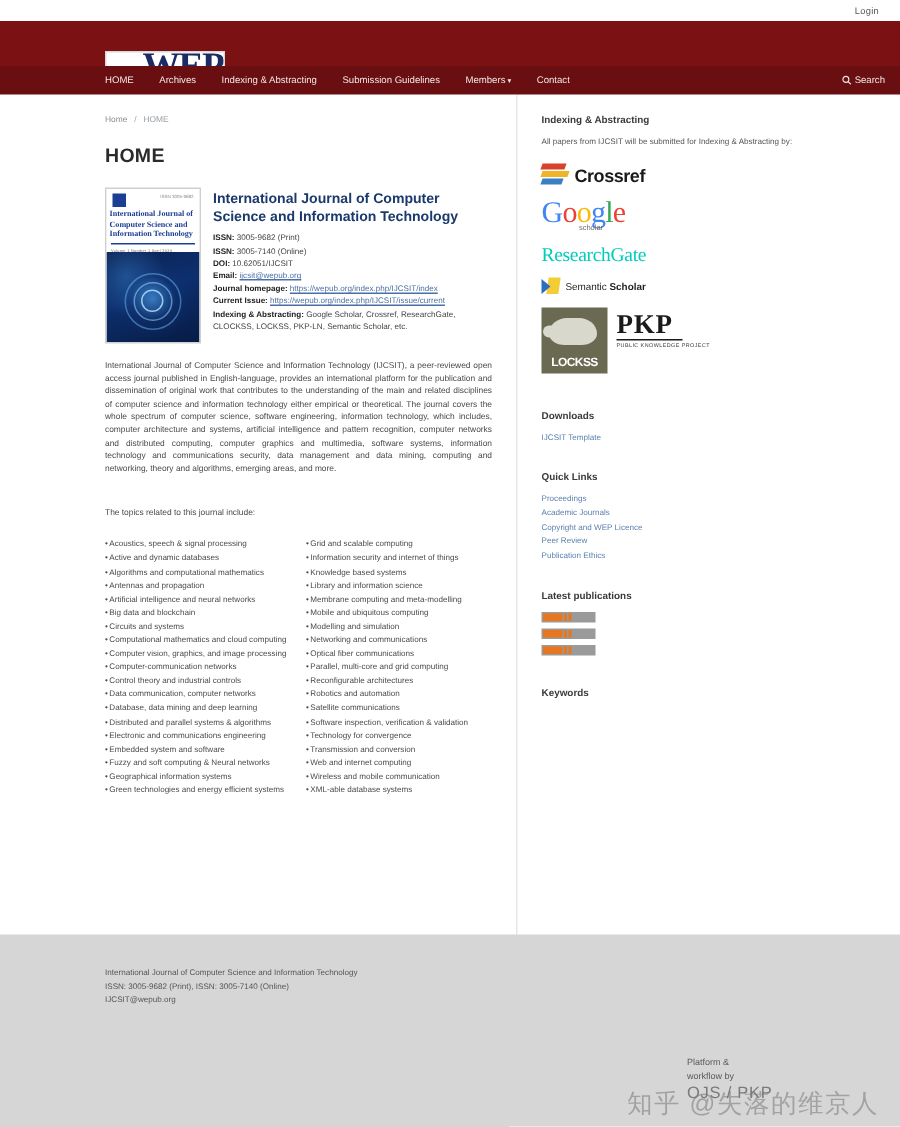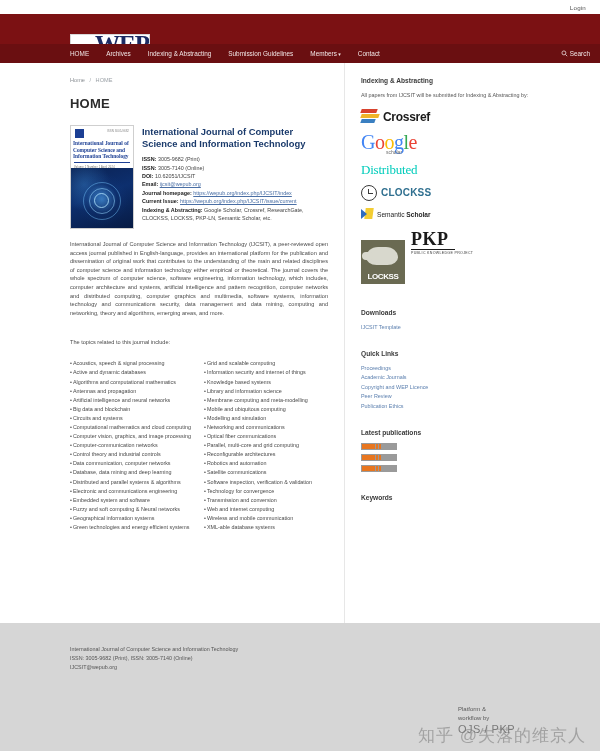--- a/index.html
+++ b/index.html
@@ -281,21 +281,21 @@
     width:8px; height:11px; background:#f1c40f; opacity:.85;
     transform:skewX(-8deg);
   }
   .ss-text { font-size:6.6px; color:#1f1f1f; }
   .ss-text b { font-weight:700; }
 
   
   .lp { display:flex; align-items:flex-start; gap:6px; }
   .lockss {
     width:44px; height:44px; background:#6a6a52;
-    position:relative; overflow:hidden;margin-top:12px;
+    position:relative; overflow:hidden;
   }
   .lockss-turtle {
     position:absolute; left:5px; top:7px;
     width:32px; height:18px;
     background:#d8d8cd;
     border-radius:16px 16px 14px 14px / 14px 14px 10px 10px;
   }
   .lockss-head {
     position:absolute; left:1px; top:12px;
     width:11px; height:8px; background:#d8d8cd; border-radius:6px;
@@ -514,29 +514,22 @@
         <span class="cr-text">Crossref</span>
       </div>
 
       <div class="logo-row gs">
         <div class="gs-word">
           <span>G</span><span>o</span><span>o</span><span>g</span><span>l</span><span>e</span>
         </div>
         <div class="gs-sub">scholar</div>
       </div>
 
-      <div class="logo-row rg">Distributed</div>
-
-      <div class="logo-row clockss">
-        <span class="ck-circle">
-          <i class="ck-hand1"></i>
-            <i class="ck-hand2"></i>
-        </span>
-        <span class="ck-text">CLOCKSS</span>
-      </div>
+      <div class="logo-row rg">ResearchGate</div>
+
 
       <div class="logo-row ss">
         <span class="ss-mark">
           <i class="ss-page"></i>
             <i class="ss-tri"></i>
         </span>
         <span class="ss-text">
           <span>Semantic</span>
           <b>Scholar</b>
         </span>

